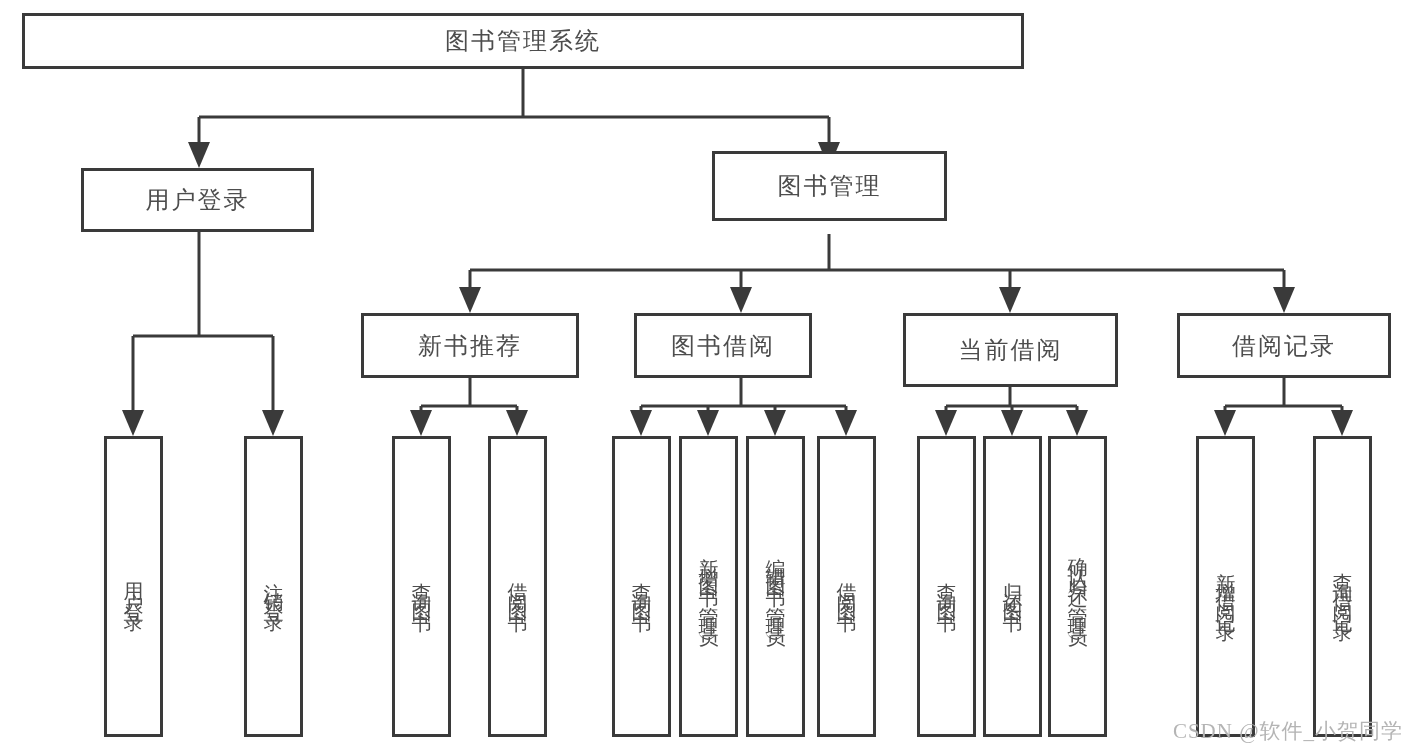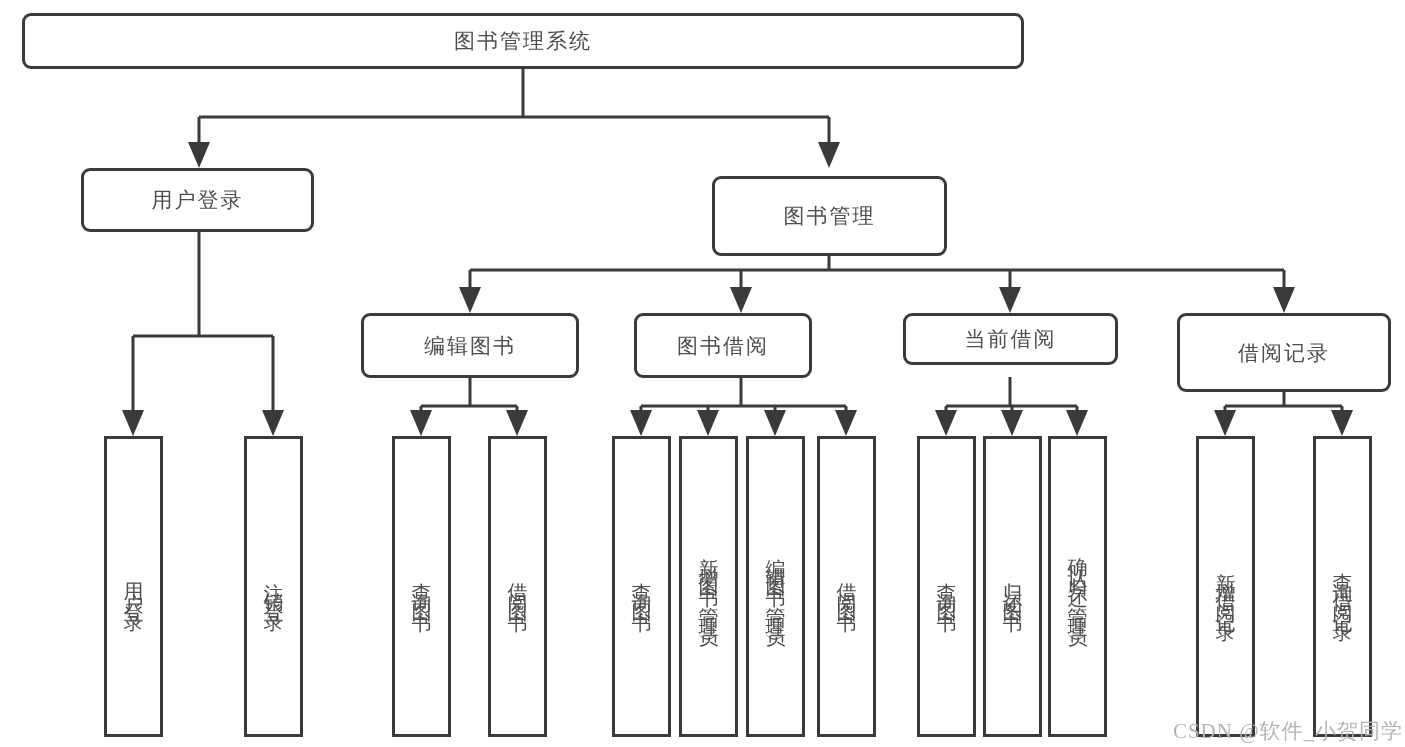--- a/index.html
+++ b/index.html
@@ -15,24 +15,23 @@
     position:absolute;
     box-sizing:border-box;
     border:3px solid #3a3a3a;
     background:#ffffff;
     display:flex;
     align-items:center;
     justify-content:center;
     color:#4d4d4d;
   }
   .h-node{
-    font-size:21px;
+    font-size:24px;
     letter-spacing:2px;
     white-space:nowrap;
-    border-radius:9px;
   }
   .root-node{left:22px;top:13px;width:1002px;height:56px;}
   .leaf{
     top:436px;
     width:59px;height:301px;
     writing-mode:vertical-rl;
     text-orientation:mixed;
     font-size:20px;
     letter-spacing:10px;
     line-height:53px;
@@ -93,34 +92,34 @@
     </g>
   </svg>
 
   <div class="node h-node root-node">
     <span>图书管理系统</span>
   </div>
 
   <div class="node h-node" style="left:81px;top:168px;width:233px;height:64px;">
     <span>用户登录</span>
   </div>
-  <div class="node h-node" style="left:712px;top:176px;width:235px;height:80px;">
+  <div class="node h-node" style="left:712px;top:151px;width:235px;height:70px;">
     <span>图书管理</span>
   </div>
 
   <div class="node h-node" style="left:361px;top:313px;width:218px;height:65px;">
-    <span>编辑图书</span>
+    <span>新书推荐</span>
   </div>
   <div class="node h-node" style="left:634px;top:313px;width:178px;height:65px;">
     <span>图书借阅</span>
   </div>
-  <div class="node h-node" style="left:903px;top:313px;width:215px;height:52px;">
+  <div class="node h-node" style="left:903px;top:313px;width:215px;height:74px;">
     <span>当前借阅</span>
   </div>
-  <div class="node h-node" style="left:1177px;top:313px;width:214px;height:79px;">
+  <div class="node h-node" style="left:1177px;top:313px;width:214px;height:65px;">
     <span>借阅记录</span>
   </div>
 
   <div class="node leaf" style="left:104px;">
     <span>用户登录</span>
   </div>
   <div class="node leaf" style="left:244px;">
     <span>注销登录</span>
   </div>
 

